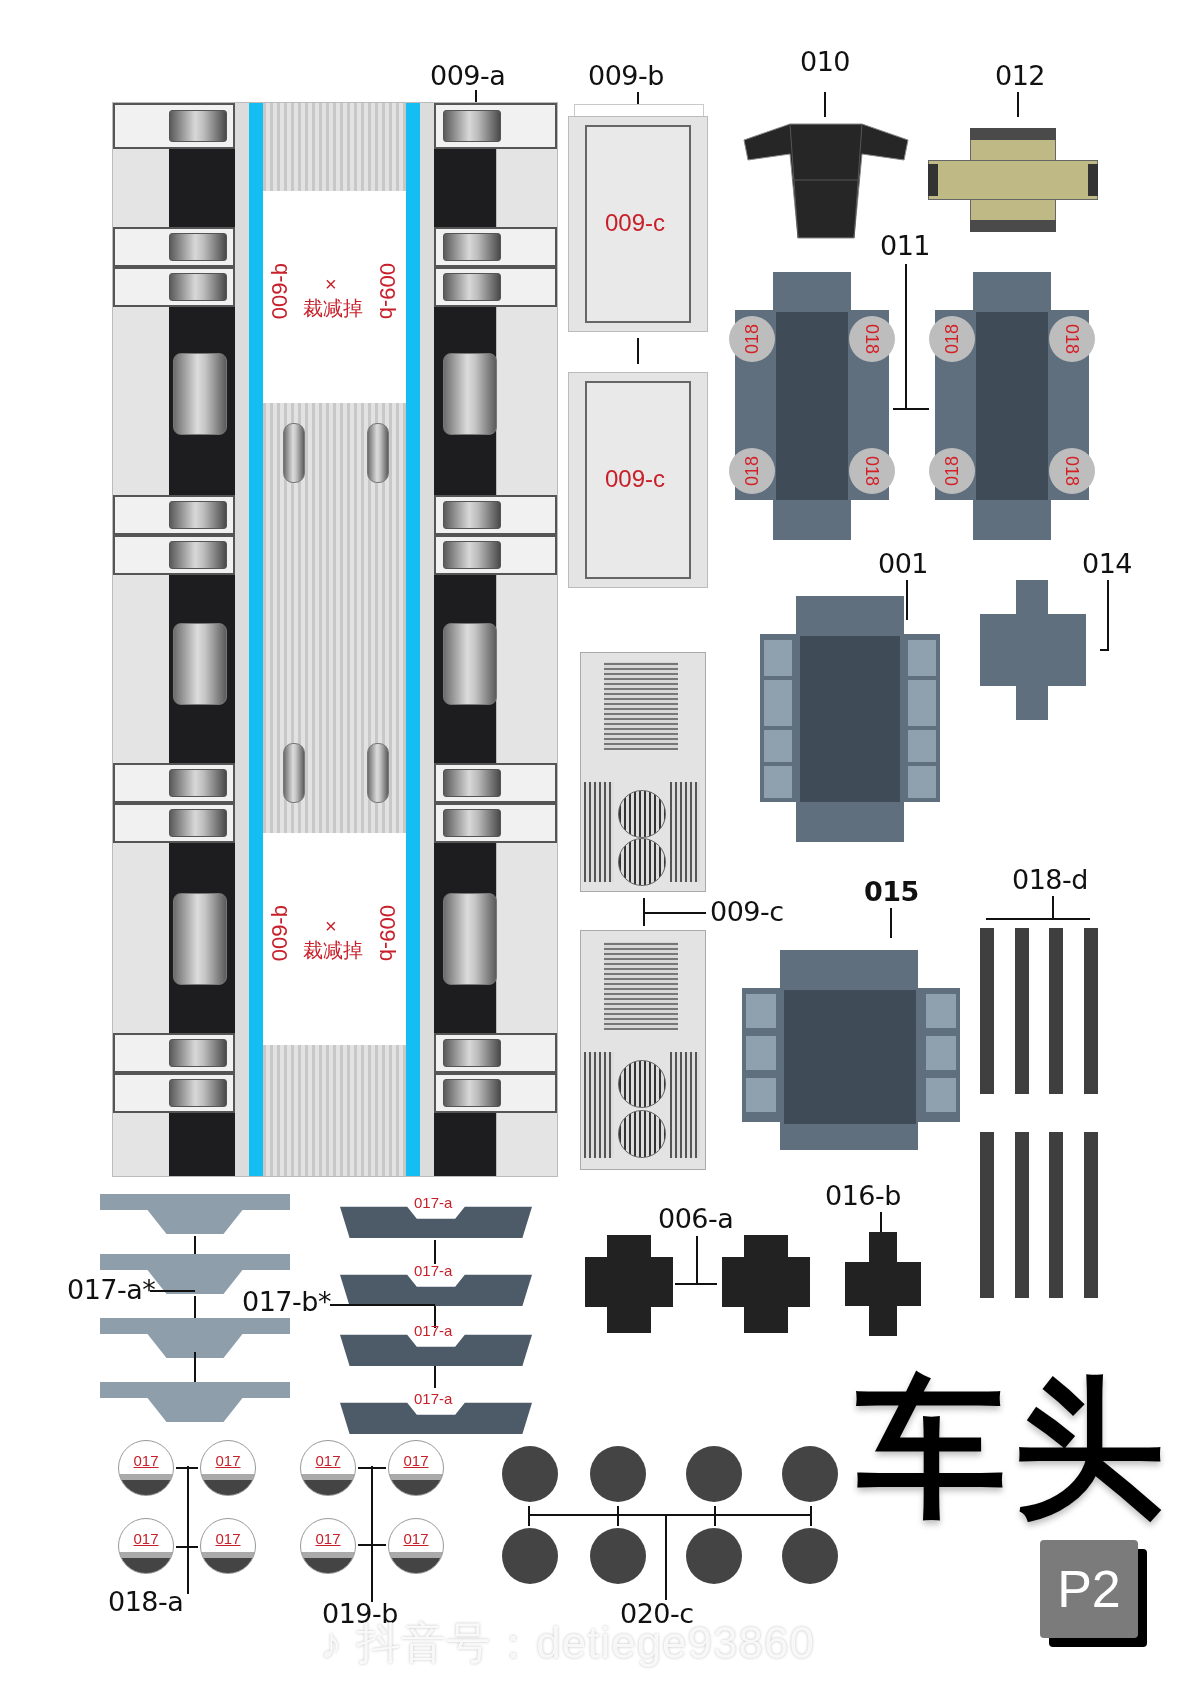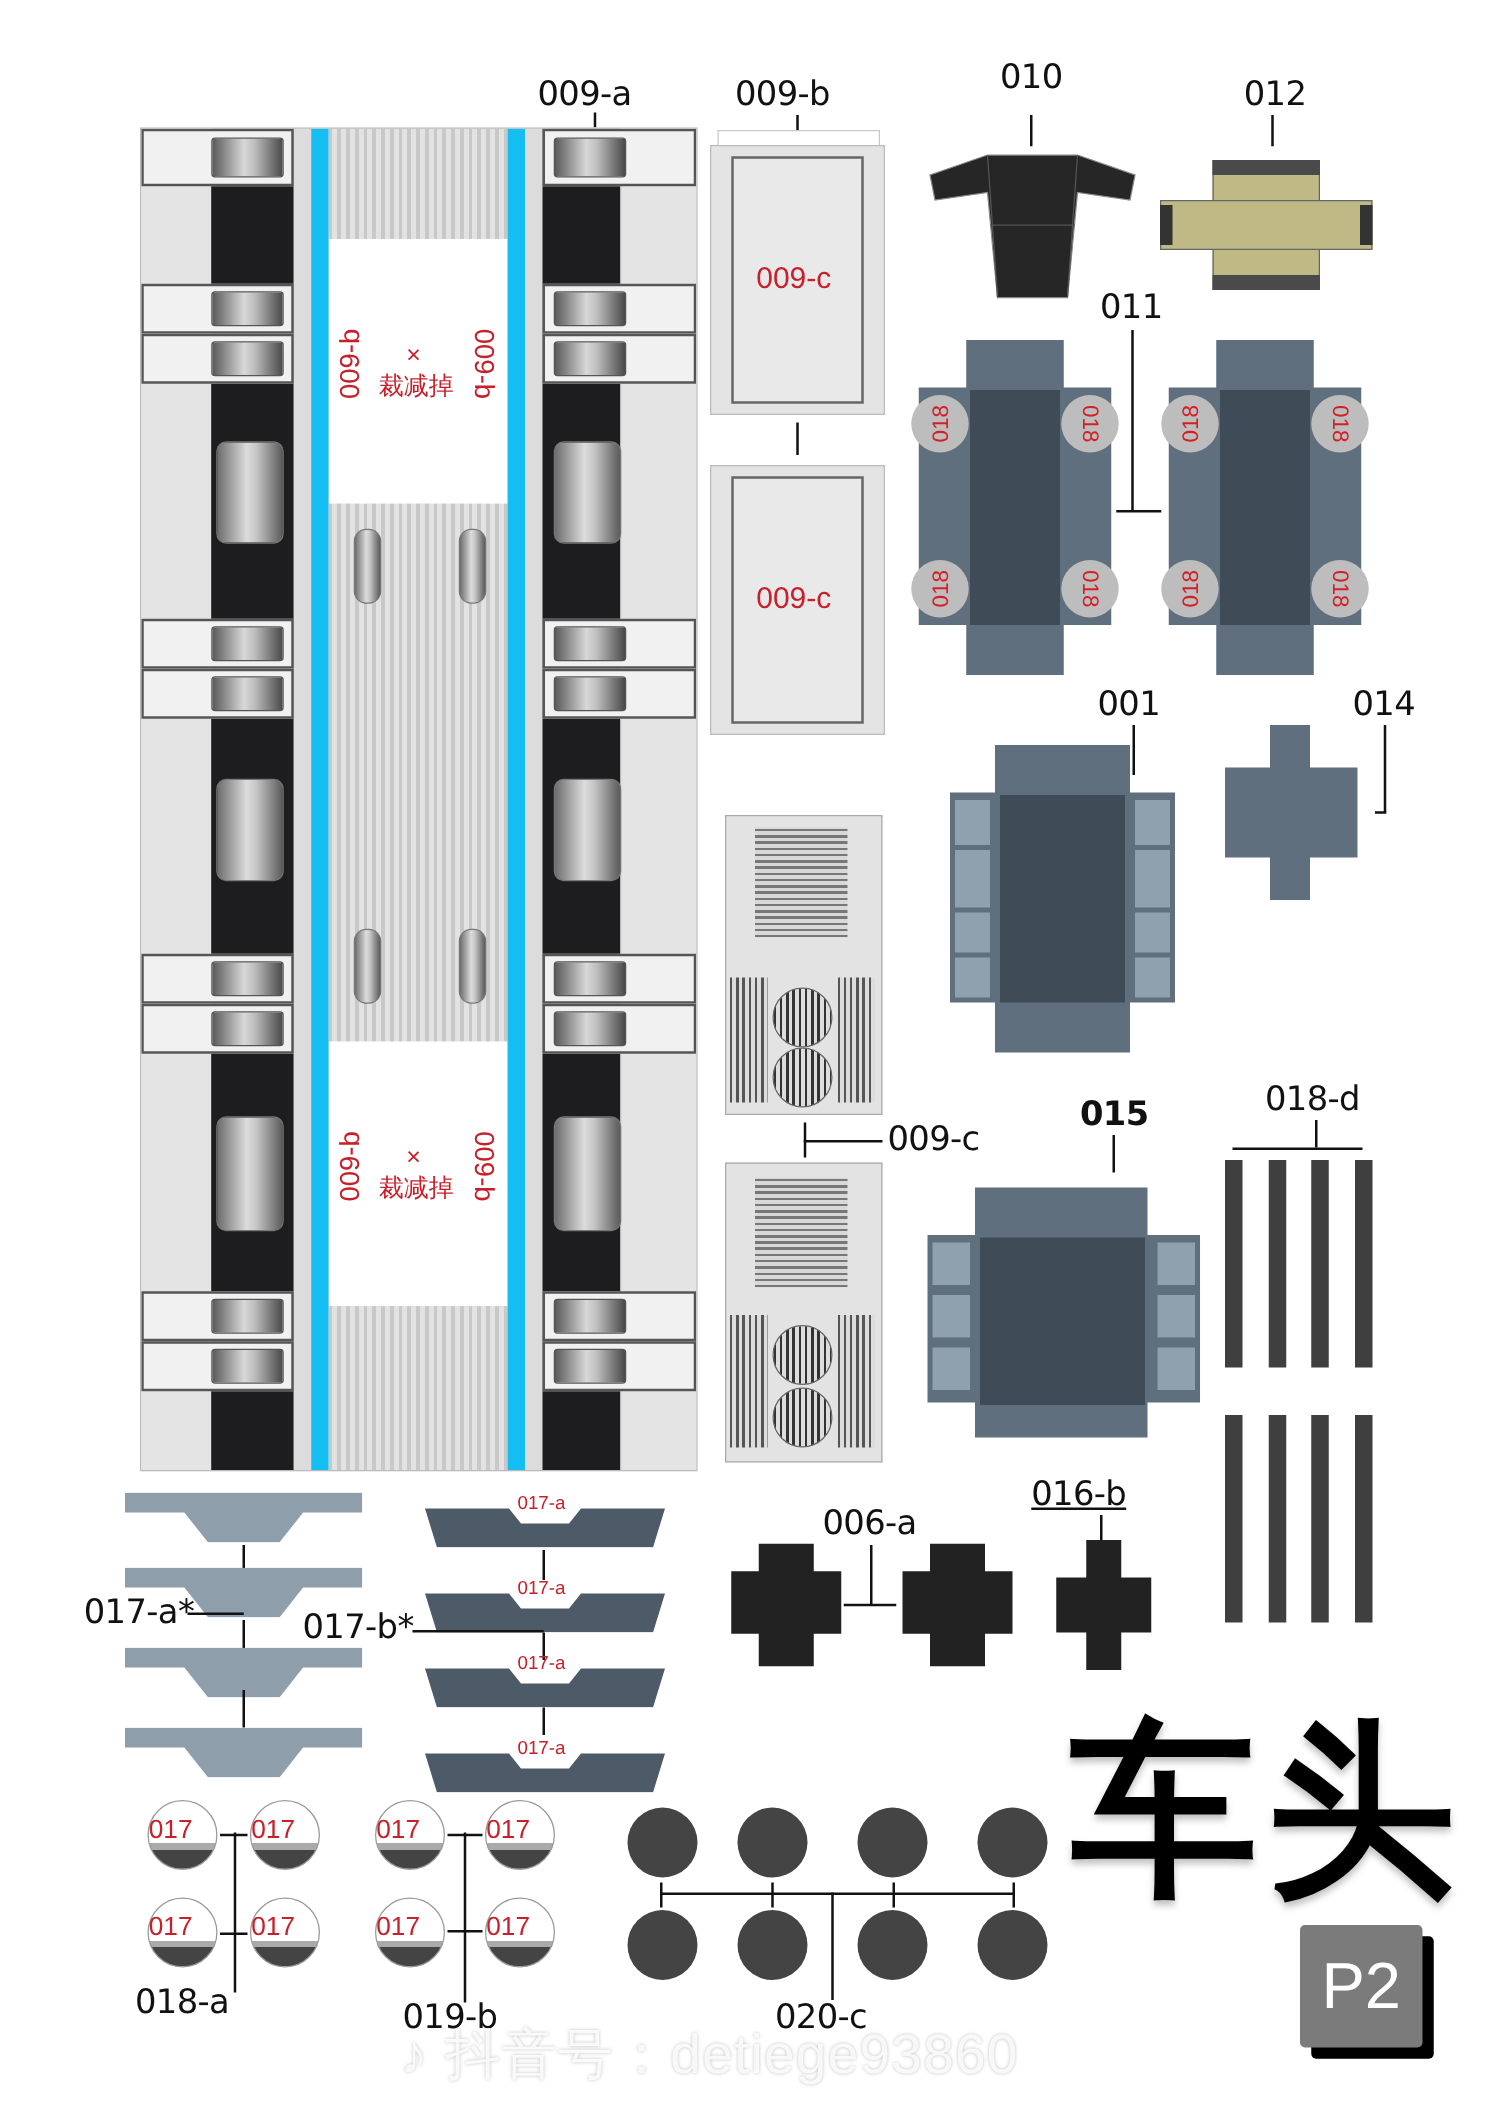--- a/index.html
+++ b/index.html
@@ -30,21 +30,21 @@
   .mech{position:absolute;background:#e3e3e3;border:1px solid #aaa;}
   .louver{position:absolute;background:repeating-linear-gradient(0deg,#777 0 2px,#d8d8d8 2px 5px);}
   .fan{position:absolute;border-radius:50%;background:repeating-linear-gradient(90deg,#333 0 2px,#ddd 2px 5px);border:1px solid #666;}
   .frame{position:absolute;background:#8e9eaa;clip-path:polygon(0 0,100% 0,100% 40%,75% 40%,65% 100%,35% 100%,25% 40%,0 40%);}
   .frame2{position:absolute;background:#4d5a67;clip-path:polygon(0 35%,35% 35%,40% 60%,60% 60%,65% 35%,100% 35%,95% 100%,5% 100%);}
   .frametxt{position:absolute;color:#c8202a;font-size:15px;}
   .crossblk{position:absolute;background:#222;}
   .stick{position:absolute;background:#3f3f3f;}
   .dot{position:absolute;border-radius:50%;background:#444;}
   .wheel017{position:absolute;width:56px;height:56px;border-radius:50%;background:linear-gradient(180deg,#fff 0 62%,#aaa 62% 72%,#444 72%);border:1px solid #999;box-sizing:border-box;}
-  .wheel017 span{position:absolute;top:11px;left:0;right:0;text-align:left;font-size:21px;color:#c8202a;}
+  .wheel017 span{position:absolute;top:11px;left:0;right:0;text-align:center;font-size:15px;color:#c8202a;text-decoration:underline;}
   .bigtitle{position:absolute;font-size:150px;font-weight:bold;color:#000;letter-spacing:8px;font-family:"DejaVu Sans",sans-serif;text-shadow:0 4px 6px rgba(0,0,0,0.25);}
   .pbadge{position:absolute;width:98px;height:98px;background:#7b7b7b;border-radius:4px;color:#fff;font-size:52px;display:flex;align-items:center;justify-content:center;box-shadow:9px 9px 0 #000;}
   .wm{position:absolute;font-size:44px;color:rgba(255,255,255,0.85);text-shadow:0 0 3px rgba(0,0,0,0.25);letter-spacing:1px;}
 </style>
 </head>
 <body>
 
 <div class="lbl" style="left:430px;top:62px;">009-a</div>
 <div class="vline" style="left:475px;top:90px;height:12px;"></div>
 
@@ -289,21 +289,21 @@
 <div class="vline" style="left:696px;top:1236px;height:48px;"></div>
 <div class="hline" style="left:675px;top:1283px;width:42px;"></div>
 <div class="abs" style="left:585px;top:1235px;width:88px;height:98px;">
   <div class="crossblk" style="left:22px;top:0;width:44px;height:98px;"></div>
   <div class="crossblk" style="left:0;top:22px;width:88px;height:50px;"></div>
 </div>
 <div class="abs" style="left:722px;top:1235px;width:88px;height:98px;">
   <div class="crossblk" style="left:22px;top:0;width:44px;height:98px;"></div>
   <div class="crossblk" style="left:0;top:22px;width:88px;height:50px;"></div>
 </div>
-<div class="lbl" style="left:825px;top:1182px;text-decoration:underline;">016-b</div>
+<div class="lbl" style="left:825px;top:1182px;">016-b</div>
 <div class="vline" style="left:880px;top:1212px;height:20px;"></div>
 <div class="abs" style="left:845px;top:1232px;width:76px;height:104px;">
   <div class="crossblk" style="left:24px;top:0;width:28px;height:104px;"></div>
   <div class="crossblk" style="left:0;top:30px;width:76px;height:44px;"></div>
 </div>
 
 <div class="wheel017" style="left:118px;top:1440px;">
     <span>017</span>
   </div>
 <div class="wheel017" style="left:200px;top:1440px;">

